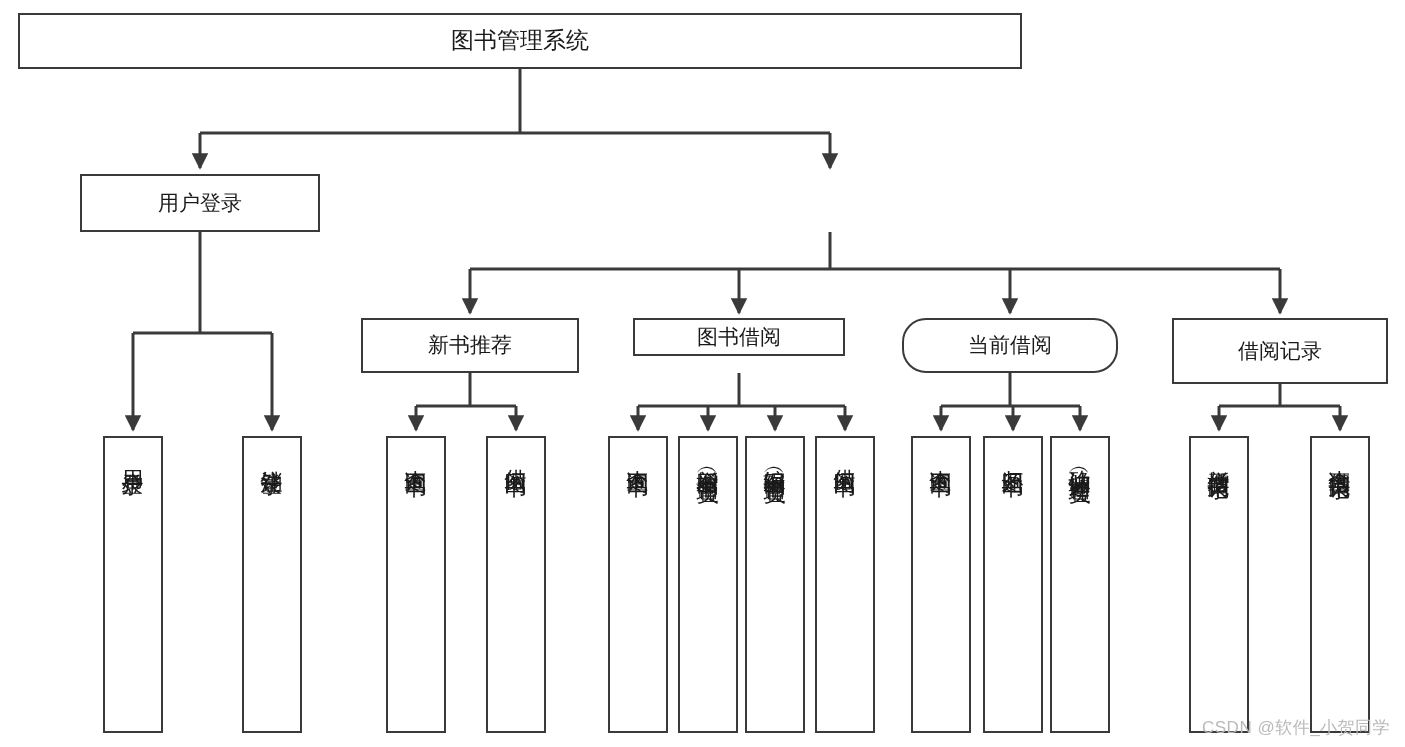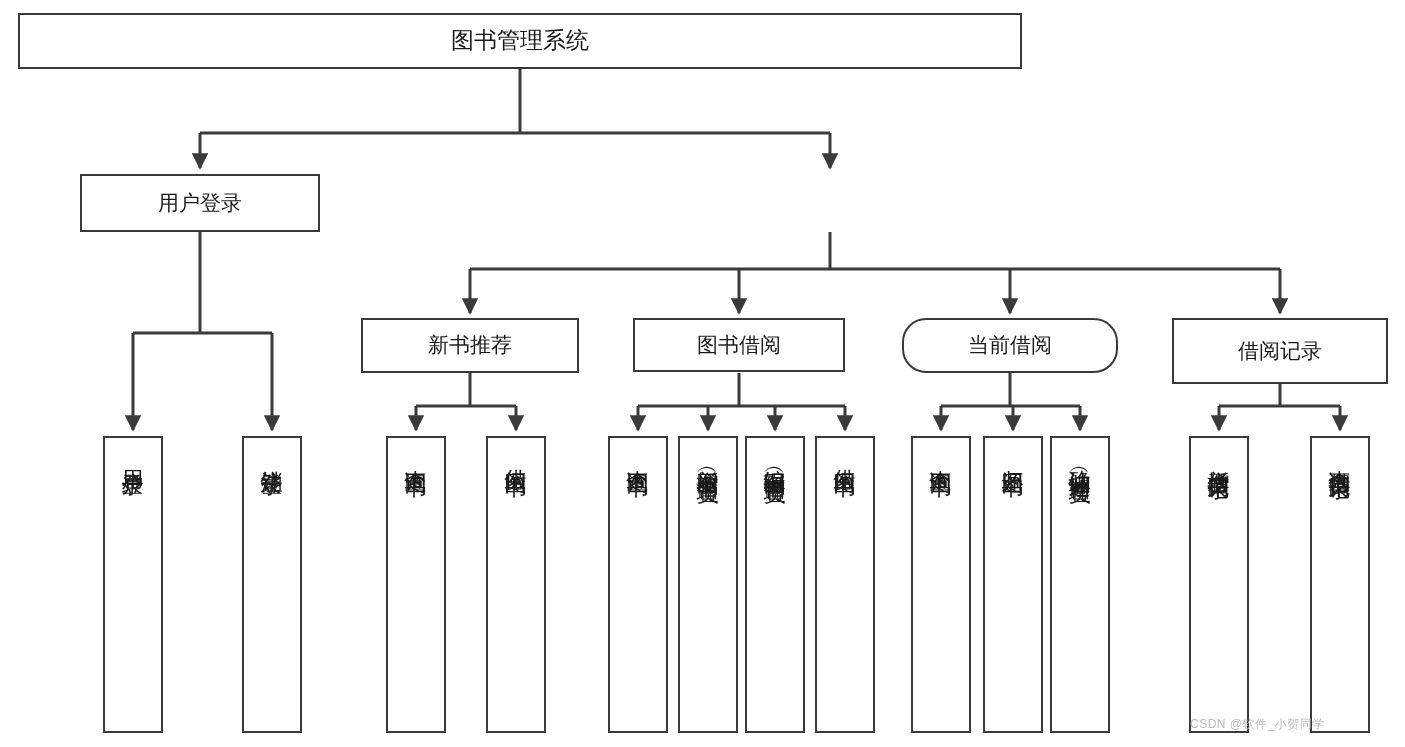--- a/index.html
+++ b/index.html
@@ -58,24 +58,25 @@
     letter-spacing: 2px;
     white-space: nowrap;
   }
   .node.root .node-label { font-size: 23px; }
   .node.lvl2 .node-label { font-size: 21px; }
   .node.lvl3 .node-label { font-size: 21px; }
   .node.vert .node-label { font-size: 22px; }
   .watermark {
     position: absolute;
     color: #b9b9b9;
-    font-size: 12px;
+    font-size: 17px;
     white-space: nowrap;
     pointer-events: none;
     letter-spacing: 0.5px;
+    padding-left: 12px;
   }
 </style>
 </head>
 <body>
 
 <div id="diagram-root" style="background: rgb(255, 255, 255);">
 
   <svg id="diagram-svg" viewBox="0 0 1405 747" xmlns="http://www.w3.org/2000/svg">
     <defs>
       <marker id="arrow" viewBox="0 0 10 10" refX="9" refY="5" markerWidth="5.5" markerHeight="5.5" orient="auto-start-reverse">
@@ -130,21 +131,21 @@
     <span class="node-label">图书管理系统</span>
   </div>
 
   <div class="node horiz lvl2" style="left: 80px; top: 174px; width: 240px; height: 58px; background: rgb(255, 255, 255); border-color: rgb(58, 58, 58); color: rgb(26, 26, 26);">
     <span class="node-label">用户登录</span>
   </div>
 
   <div class="node horiz lvl3" style="left: 361px; top: 318px; width: 218px; height: 55px; background: rgb(255, 255, 255); border-color: rgb(58, 58, 58); color: rgb(26, 26, 26);">
     <span class="node-label">新书推荐</span>
   </div>
-  <div class="node horiz lvl3" style="left: 633px; top: 318px; width: 212px; height: 54px; background: rgb(255, 255, 255); border-color: rgb(58, 58, 58); color: rgb(26, 26, 26); justify-content: center;">
+  <div class="node horiz lvl3" style="left: 633px; top: 318px; width: 212px; height: 38px; background: rgb(255, 255, 255); border-color: rgb(58, 58, 58); color: rgb(26, 26, 26); justify-content: center;">
     <span class="node-label">图书借阅</span>
   </div>
   <div class="node horiz lvl3" style="left: 902px; top: 318px; width: 216px; height: 55px; background: rgb(255, 255, 255); border-color: rgb(58, 58, 58); color: rgb(26, 26, 26); border-radius: 24px;">
     <span class="node-label">当前借阅</span>
   </div>
   <div class="node horiz lvl3" style="left: 1172px; top: 318px; width: 216px; height: 66px; background: rgb(255, 255, 255); border-color: rgb(58, 58, 58); color: rgb(26, 26, 26);">
     <span class="node-label">借阅记录</span>
   </div>
 
   <div class="node vert" style="left: 103px; top: 436px; width: 60px; height: 297px; background: rgb(255, 255, 255); border-color: rgb(58, 58, 58); color: rgb(26, 26, 26);">

